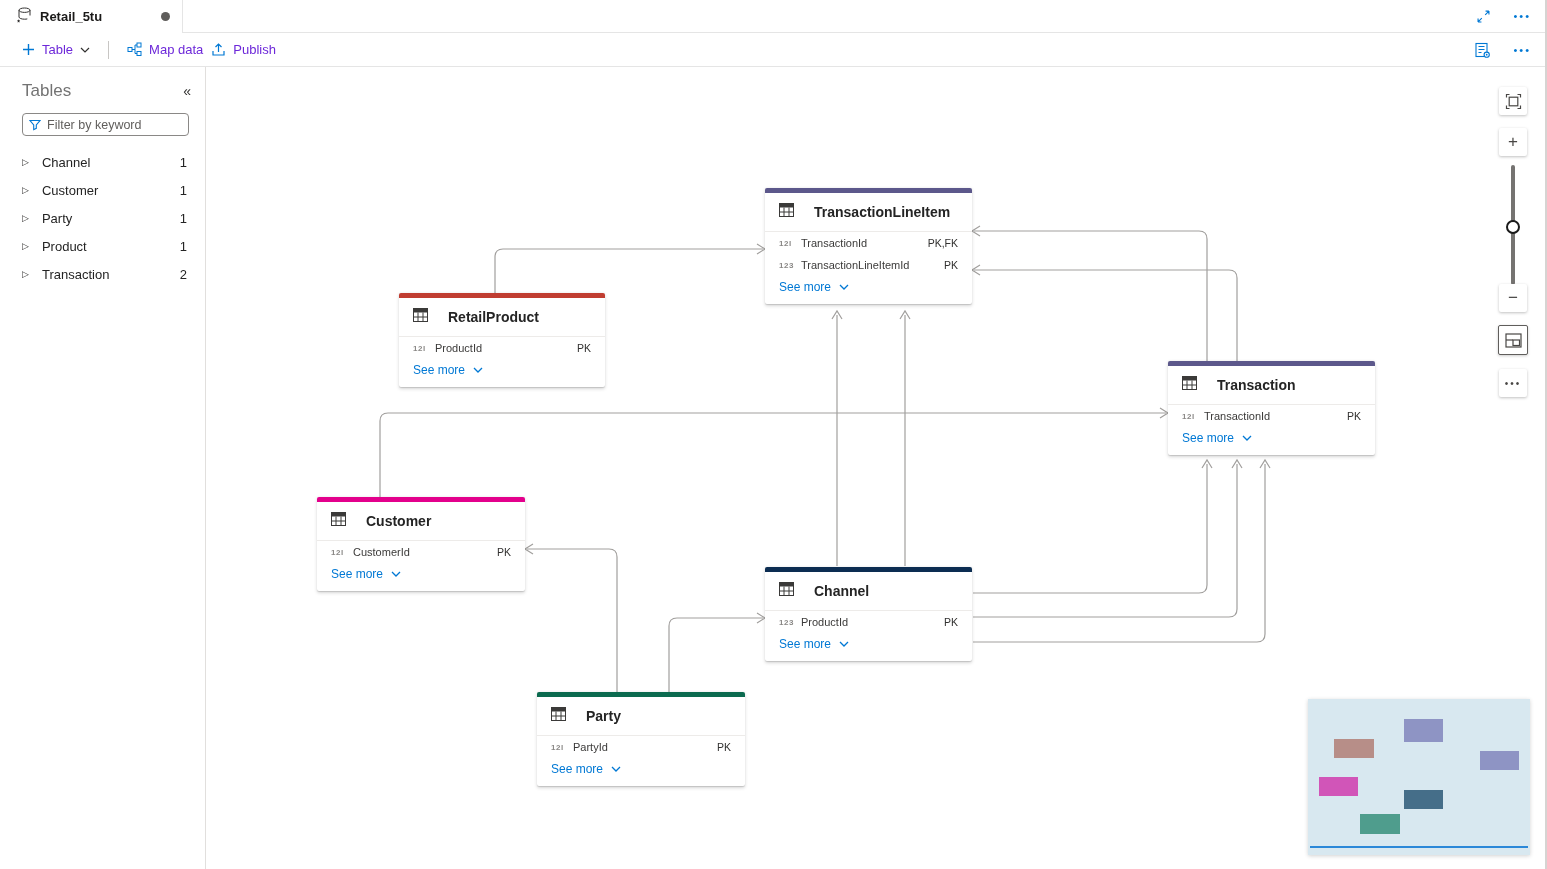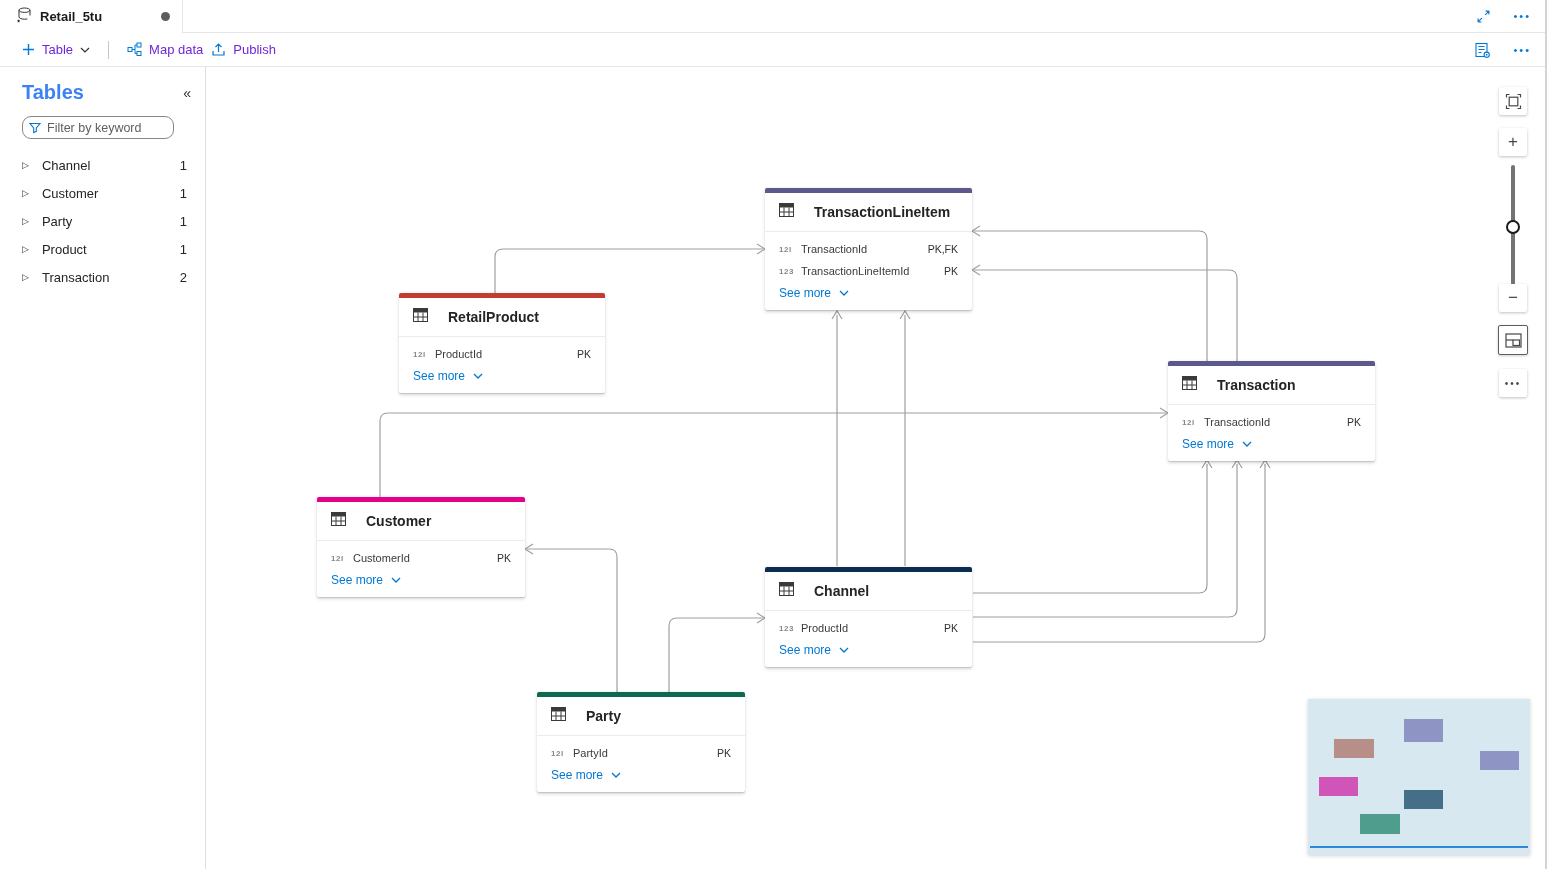--- a/index.html
+++ b/index.html
@@ -35,26 +35,26 @@
   .tb-item { display:flex; align-items:center; gap:7px; font-size:13px; color:#6d28d9;
     background:none; border:none; cursor:pointer; padding:6px 4px; }
   .tb-divider { width:1px; height:18px; background:#c8c6c4; margin:0 14px; }
   .toolbar-actions { position:absolute; right:14px; top:0; height:34px; display:flex; align-items:center; gap:18px; }
   
   .sidebar {
     position:absolute; top:67px; left:0; width:206px; bottom:0;
     background:#fff; border-right:1px solid #e1dfdd; z-index:5;
   }
   .sidebar-head { display:flex; align-items:center; padding:14px 14px 12px 22px; }
-  .sidebar-title { font-size:20px; font-weight:700; color:#3b82f6; }
+  .sidebar-title { font-size:17px; font-weight:400; color:#737373; }
   .collapse-btn { margin-left:auto; background:none; border:none; cursor:pointer;
     font-size:14px; color:#323130; line-height:1; }
   .filter-box {
-    margin:0 16px 12px 22px; width:152px; height:23px;
-    border:1px solid #8a8886; border-radius:9px;
+    margin:0 16px 12px 22px; width:167px; height:23px;
+    border:1px solid #8a8886; border-radius:4px;
     display:flex; align-items:center; gap:6px; padding:0 6px; background:#fff;
   }
   .filter-box input {
     border:none; outline:none; width:120px; font-size:12.5px;
     font-family:"Liberation Sans",sans-serif; color:#323130; background:transparent;
   }
   .filter-box input::placeholder { color:#605e5c; }
   .side-item { height:28px; display:flex; align-items:center; padding:0 18px 0 22px;
     font-size:13px; color:#242424; cursor:pointer; }
   .expander { font-size:9px; color:#323130; margin-right:13px; cursor:pointer; }
@@ -64,21 +64,21 @@
   .wires path { stroke:#a19f9d; stroke-width:1.2; fill:none; }
   
   .card {
     position:absolute; width:207px; background:#fff; border-radius:2px; z-index:2;
     box-shadow:0 1.6px 3.6px rgba(0,0,0,.16), 0 0.3px 0.9px rgba(0,0,0,.12);
     cursor:move;
   }
   .card-bar { height:5px; border-radius:2px 2px 0 0; }
   .card-head { display:flex; align-items:center; gap:20px; height:38px; padding:0 14px; }
   .card-name { font-size:14px; font-weight:700; color:#242424; }
-  .card-body { border-top:1px solid #edebe9; padding:6px 14px 6px; }
+  .card-body { border-top:1px solid #edebe9; padding:0 14px 6px; }
   .frow { display:flex; align-items:center; height:22px; }
   .ficon { width:22px; font-size:8px; font-weight:700; color:#8a8886; letter-spacing:.5px; }
   .fname { font-size:11px; color:#3b3a39; }
   .fkey { margin-left:auto; font-size:10.5px; color:#323130; }
   .see-more { display:flex; align-items:center; gap:8px; height:22px; color:#0078d4;
     font-size:12px; cursor:pointer; background:none; border:none; padding:0;
     font-family:"Liberation Sans",sans-serif; }
   
   .ctl {
     position:absolute; left:1499px; width:28px; height:28px; background:#fff;

